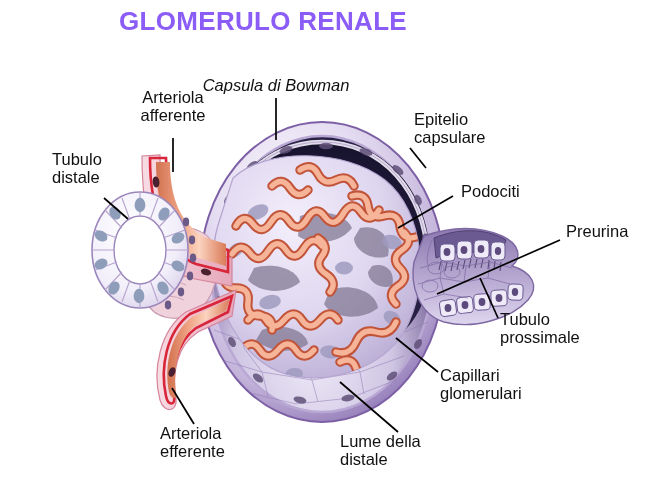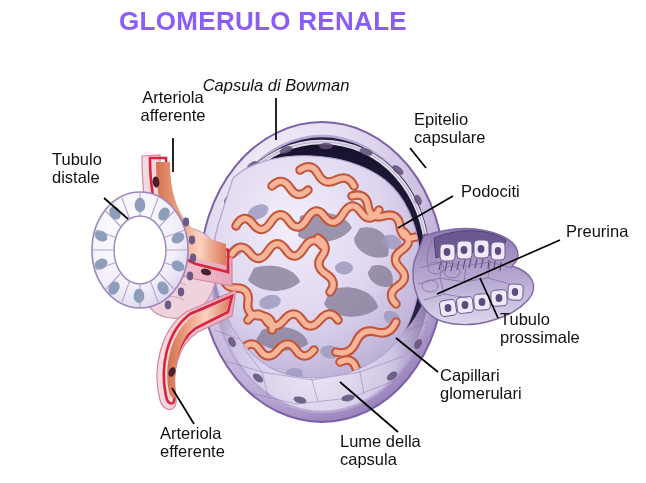--- a/index.html
+++ b/index.html
@@ -321,18 +321,18 @@
 
   <div class="lbl" style="left:566px;top:222px;width:90px;">Preurina</div>
 
   <div class="lbl" style="left:500px;top:310px;width:124px;">Tubulo
 prossimale</div>
 
   <div class="lbl" style="left:440px;top:366px;width:130px;">Capillari
 glomerulari</div>
 
   <div class="lbl" style="left:340px;top:432px;width:130px;">Lume della
-capsula</div>
+distale</div>
 
   <div class="lbl" style="left:160px;top:424px;width:110px;">Arteriola
 efferente</div>
 
 </div>
 
 </body></html>

